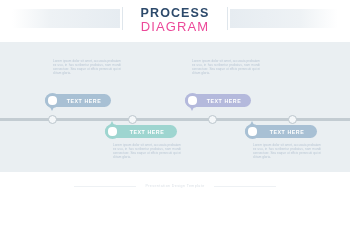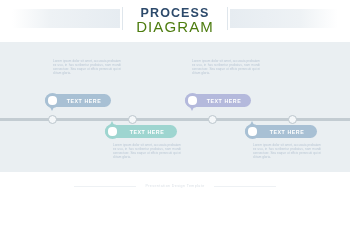--- a/index.html
+++ b/index.html
@@ -62,24 +62,24 @@
     text-align: center;
   }
   #title-main {
     font-size: 12.5px;
     font-weight: bold;
     letter-spacing: 1.1px;
     color: #2d4a6b;
     line-height: 13px;
   }
   #title-sub {
-    font-size: 15px;
+    font-size: 13px;
     font-weight: normal;
     letter-spacing: 1.1px;
-    color: #4d7c0f;
+    color: #ec4899;
     line-height: 14px;
   }
 
   
   #panel {
     position: absolute;
     left: 0;
     top: 42px;
     width: 350px;
     height: 130px;

